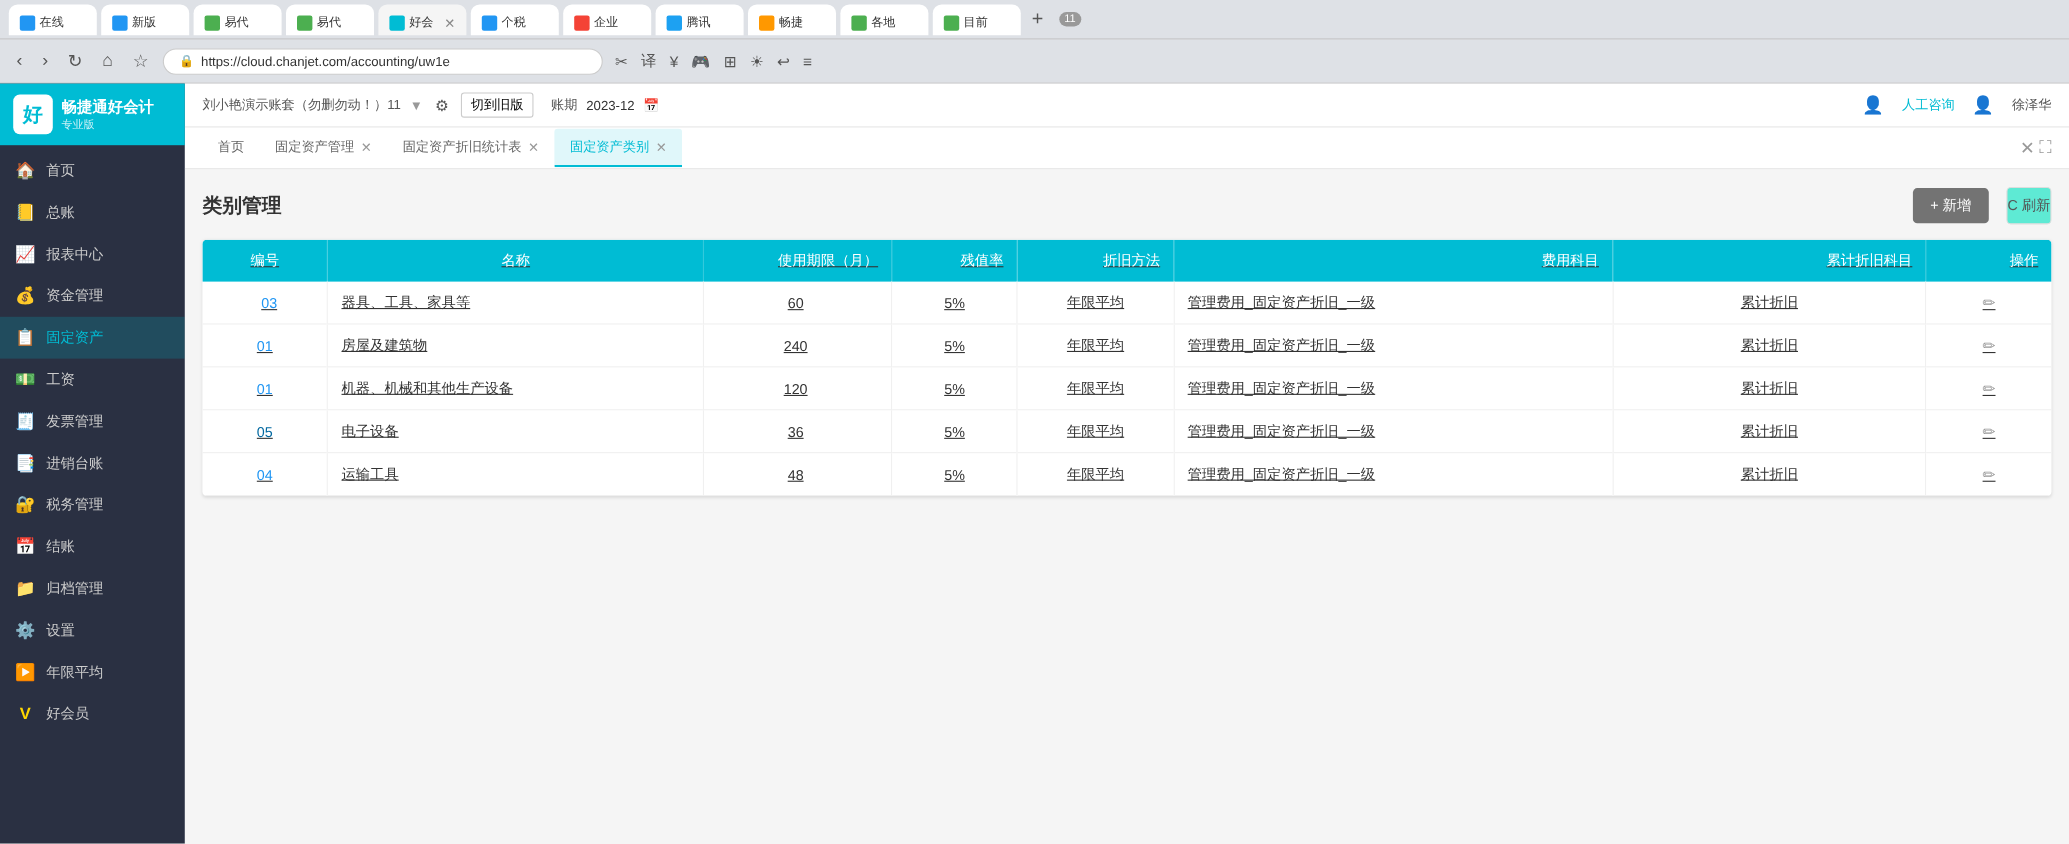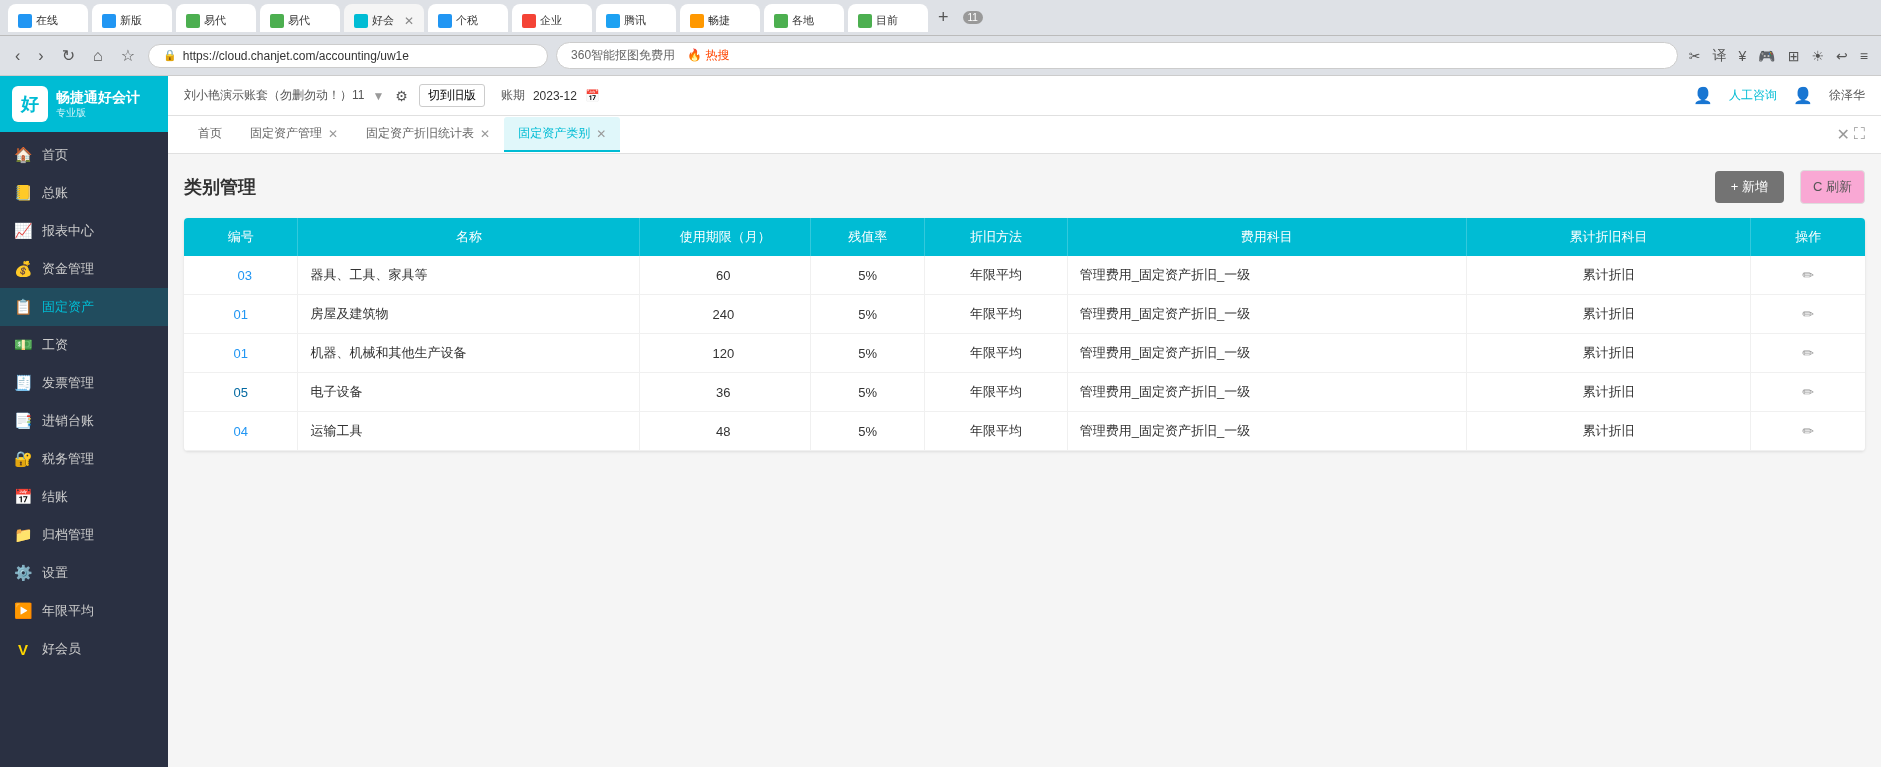--- a/index.html
+++ b/index.html
@@ -58,27 +58,27 @@
     .content-tab.active { color: #00bcd4; border-bottom: 2px solid #00bcd4; background: #e0f7fa; border-radius: 3px 3px 0 0; }
     .content-tab .close-btn { color: #999; font-size: 12px; }
     .tab-expand-btn { margin-left: auto; display: flex; gap: 4px; }
     .tab-expand-icon { font-size: 16px; color: #999; cursor: pointer; }
 
     
     .main-content { padding: 16px; }
     .page-title-row { display: flex; align-items: center; justify-content: space-between; margin-bottom: 14px; }
     .page-title { font-size: 18px; font-weight: bold; color: #333; }
     .btn-add { background: #737373; color: #fff; border: none; border-radius: 4px; padding: 7px 16px; cursor: pointer; font-size: 13px; display: flex; align-items: center; gap: 4px; }
-    .btn-refresh { background: #f9a8d4; color: #555; border: 1px solid #ddd; border-radius: 4px; padding: 7px 12px; cursor: pointer; font-size: 13px; margin-left: 8px; display: flex; align-items: center; gap: 4px; }
+    .btn-refresh { background: #5eead4; color: #555; border: 1px solid #ddd; border-radius: 4px; padding: 7px 0; cursor: pointer; font-size: 13px; margin-left: 8px; display: flex; align-items: center; gap: 4px; }
     .action-row { display: flex; align-items: center; gap: 8px; }
 
     
-    .data-table { width: 100%; border-collapse: collapse; background: #fff; border-radius: 4px; overflow: hidden; box-shadow: 0 1px 3px rgba(0,0,0,0.1); }
+    .data-table { width: 100%; border-collapse: collapse; background: #fff; border-radius: 4px; overflow: hidden; box-shadow: 0 1px 3px rgba(0,0,0,0.1); text-decoration: underline; }
     .data-table thead tr { background: #00bcd4; color: #fff; }
-    .data-table th { padding: 10px 12px; font-weight: normal; font-size: 13px; text-align: center; border-right: 1px solid rgba(255,255,255,0.2); }
+    .data-table th { padding: 10px 12px; font-weight: normal; font-size: 13px; text-align: right; border-right: 1px solid rgba(255,255,255,0.2); }
     .data-table th:last-child { border-right: none; }
     .data-table tbody tr { border-bottom: 1px solid #f0f0f0; }
     .data-table td { padding: 10px 12px; font-size: 13px; text-align: center; color: #333; border-right: 1px solid #f0f0f0; }
     .data-table td:last-child { border-right: none; }
     .data-table td.code { color: #2196F3; font-weight: 500; text-align: left; padding-left: 20px; }
     .data-table td.name-cell { text-align: left; }
     .edit-icon { color: #999; cursor: pointer; font-size: 14px; }
     .col-number { text-align: right; padding-right: 16px !important; }
   </style>
 </head>
@@ -137,24 +137,20 @@
 <div class="address-bar">
   <button class="nav-btn">‹</button>
   <button class="nav-btn">›</button>
   <button class="nav-btn">↻</button>
   <button class="nav-btn">⌂</button>
   <button class="nav-btn">☆</button>
   <div class="url-bar">
     <span class="url-lock">🔒</span>
     <span class="url-text">https://cloud.chanjet.com/accounting/uw1e</span>
   </div>
-  <div class="search-bar">
-    <span style="color:#666;font-size:12px;">360智能抠图免费用</span>
-    <span style="color:#ff4500;font-size:12px;margin-left:6px;">🔥 热搜</span>
-  </div>
   <div class="toolbar-icons">
     <button class="toolbar-icon">✂</button>
     <button class="toolbar-icon">译</button>
     <button class="toolbar-icon">¥</button>
     <button class="toolbar-icon">🎮</button>
     <button class="toolbar-icon">⊞</button>
     <button class="toolbar-icon">☀</button>
     <button class="toolbar-icon">↩</button>
     <button class="toolbar-icon">≡</button>
   </div>

